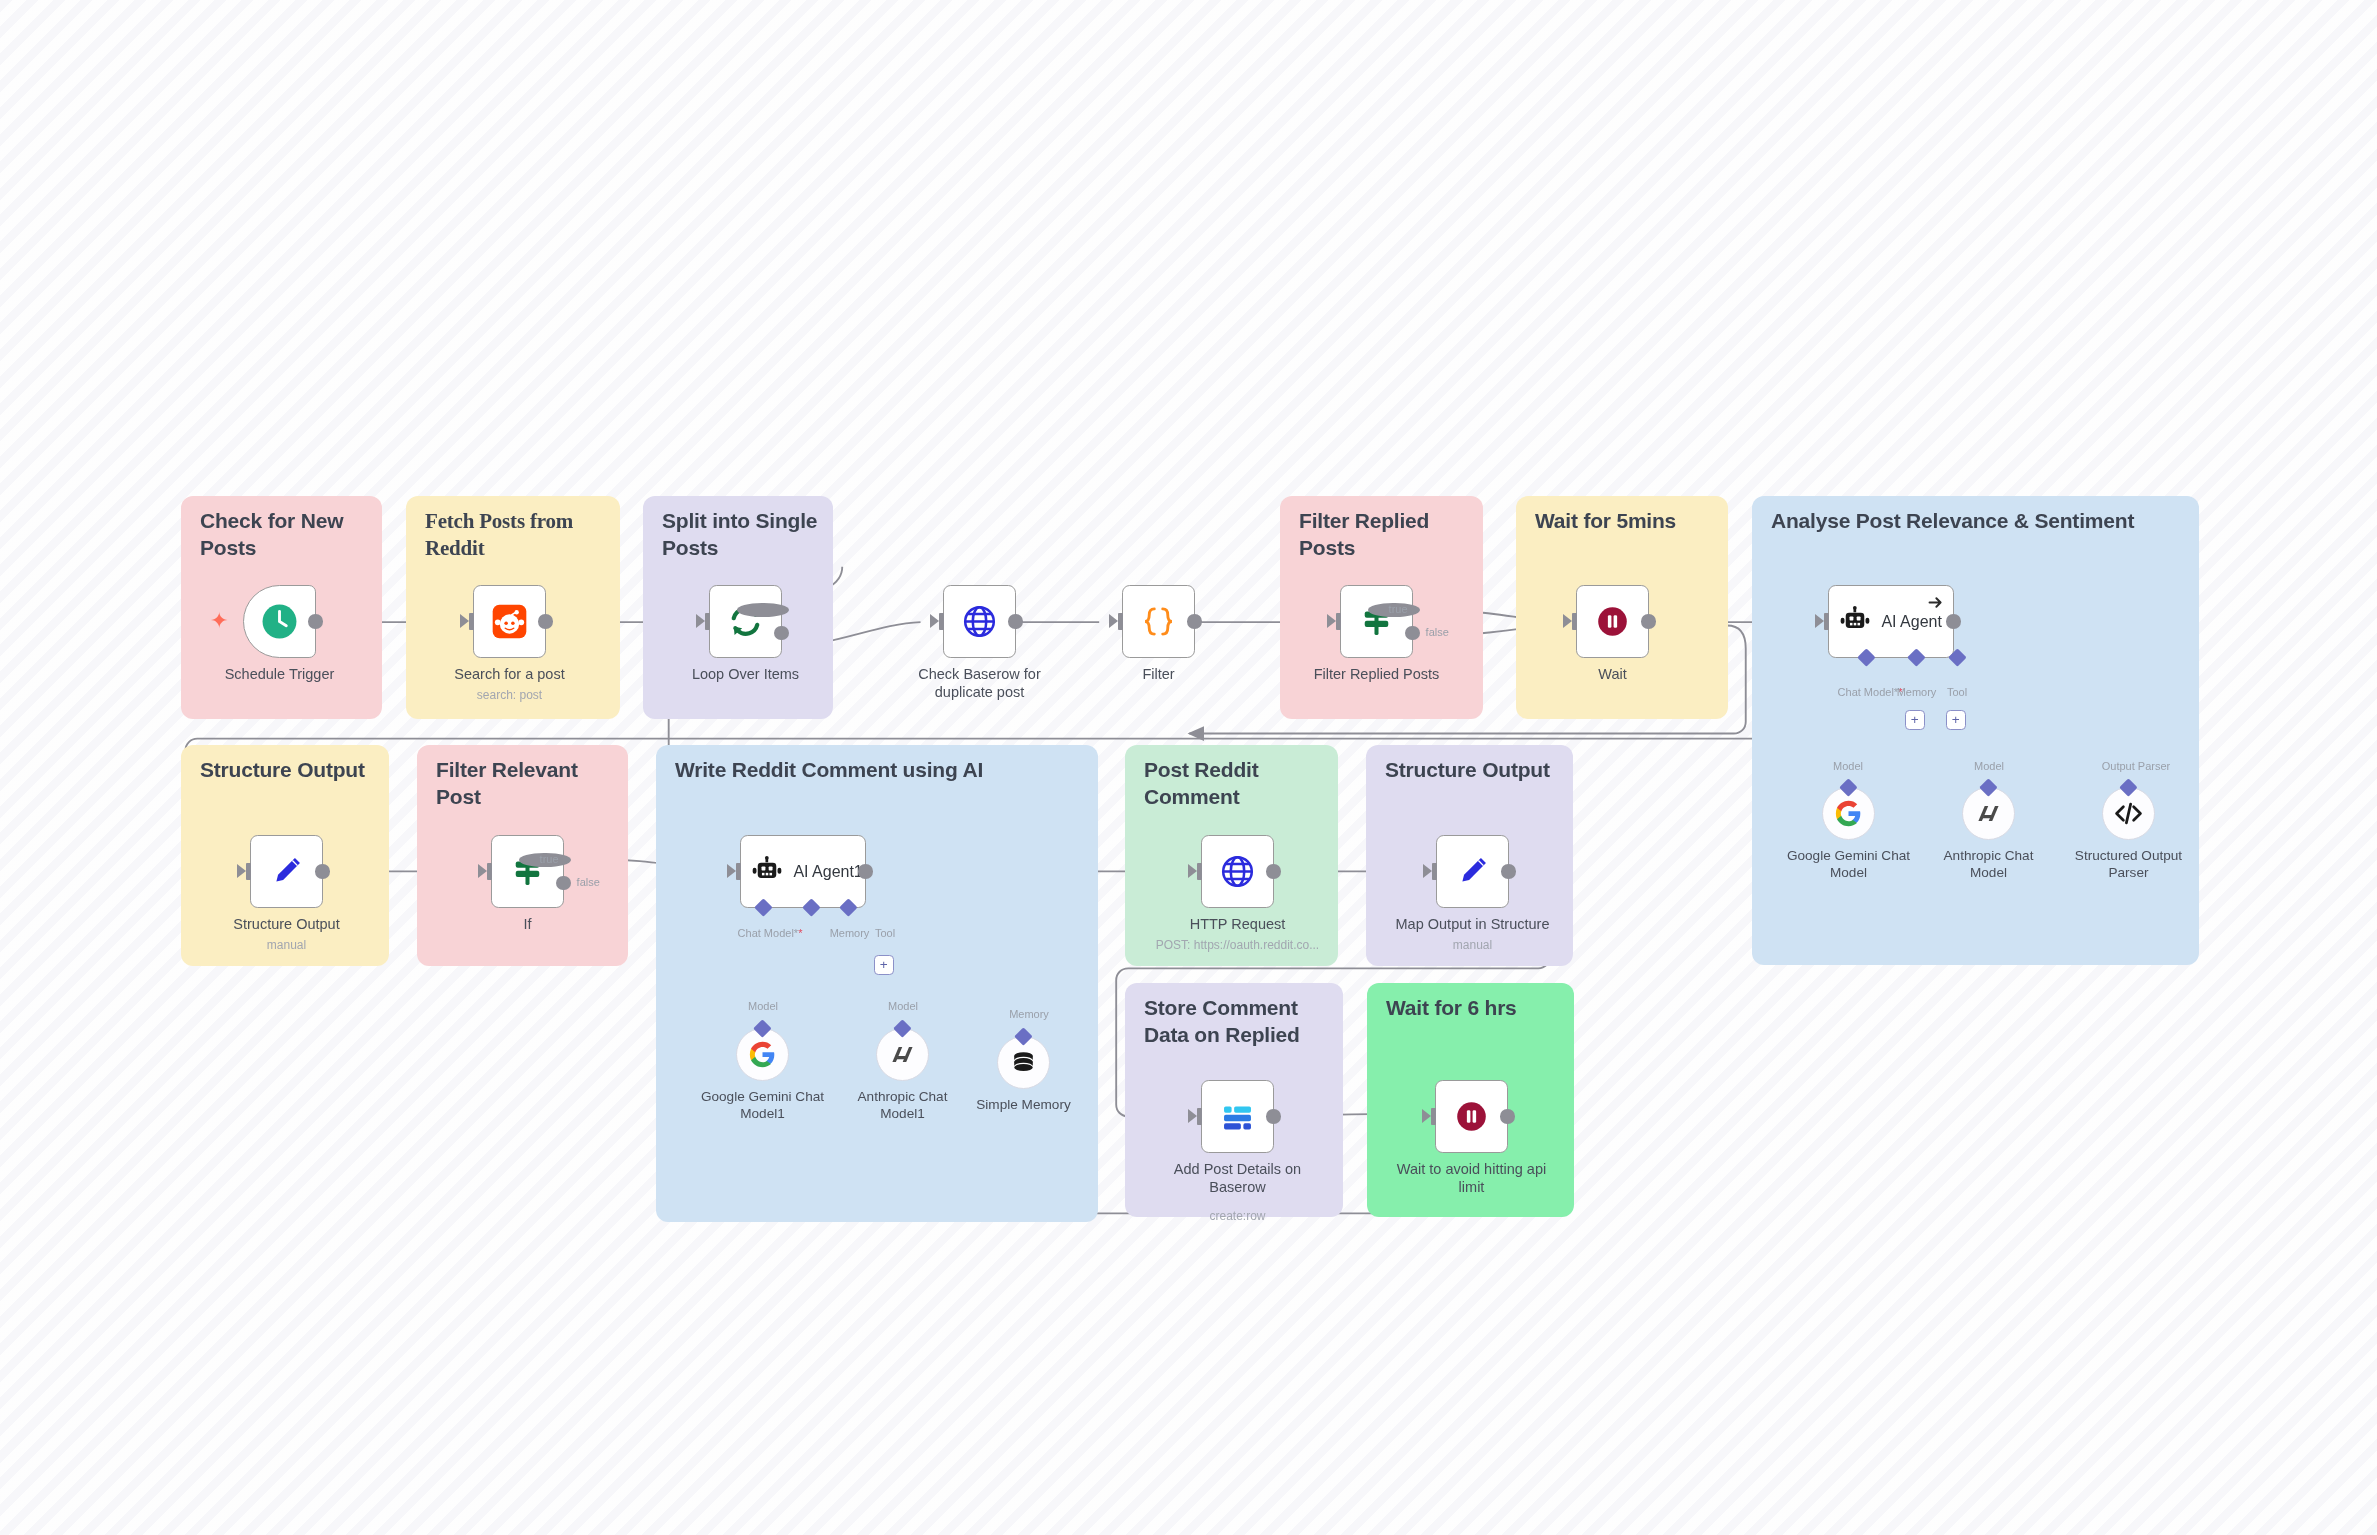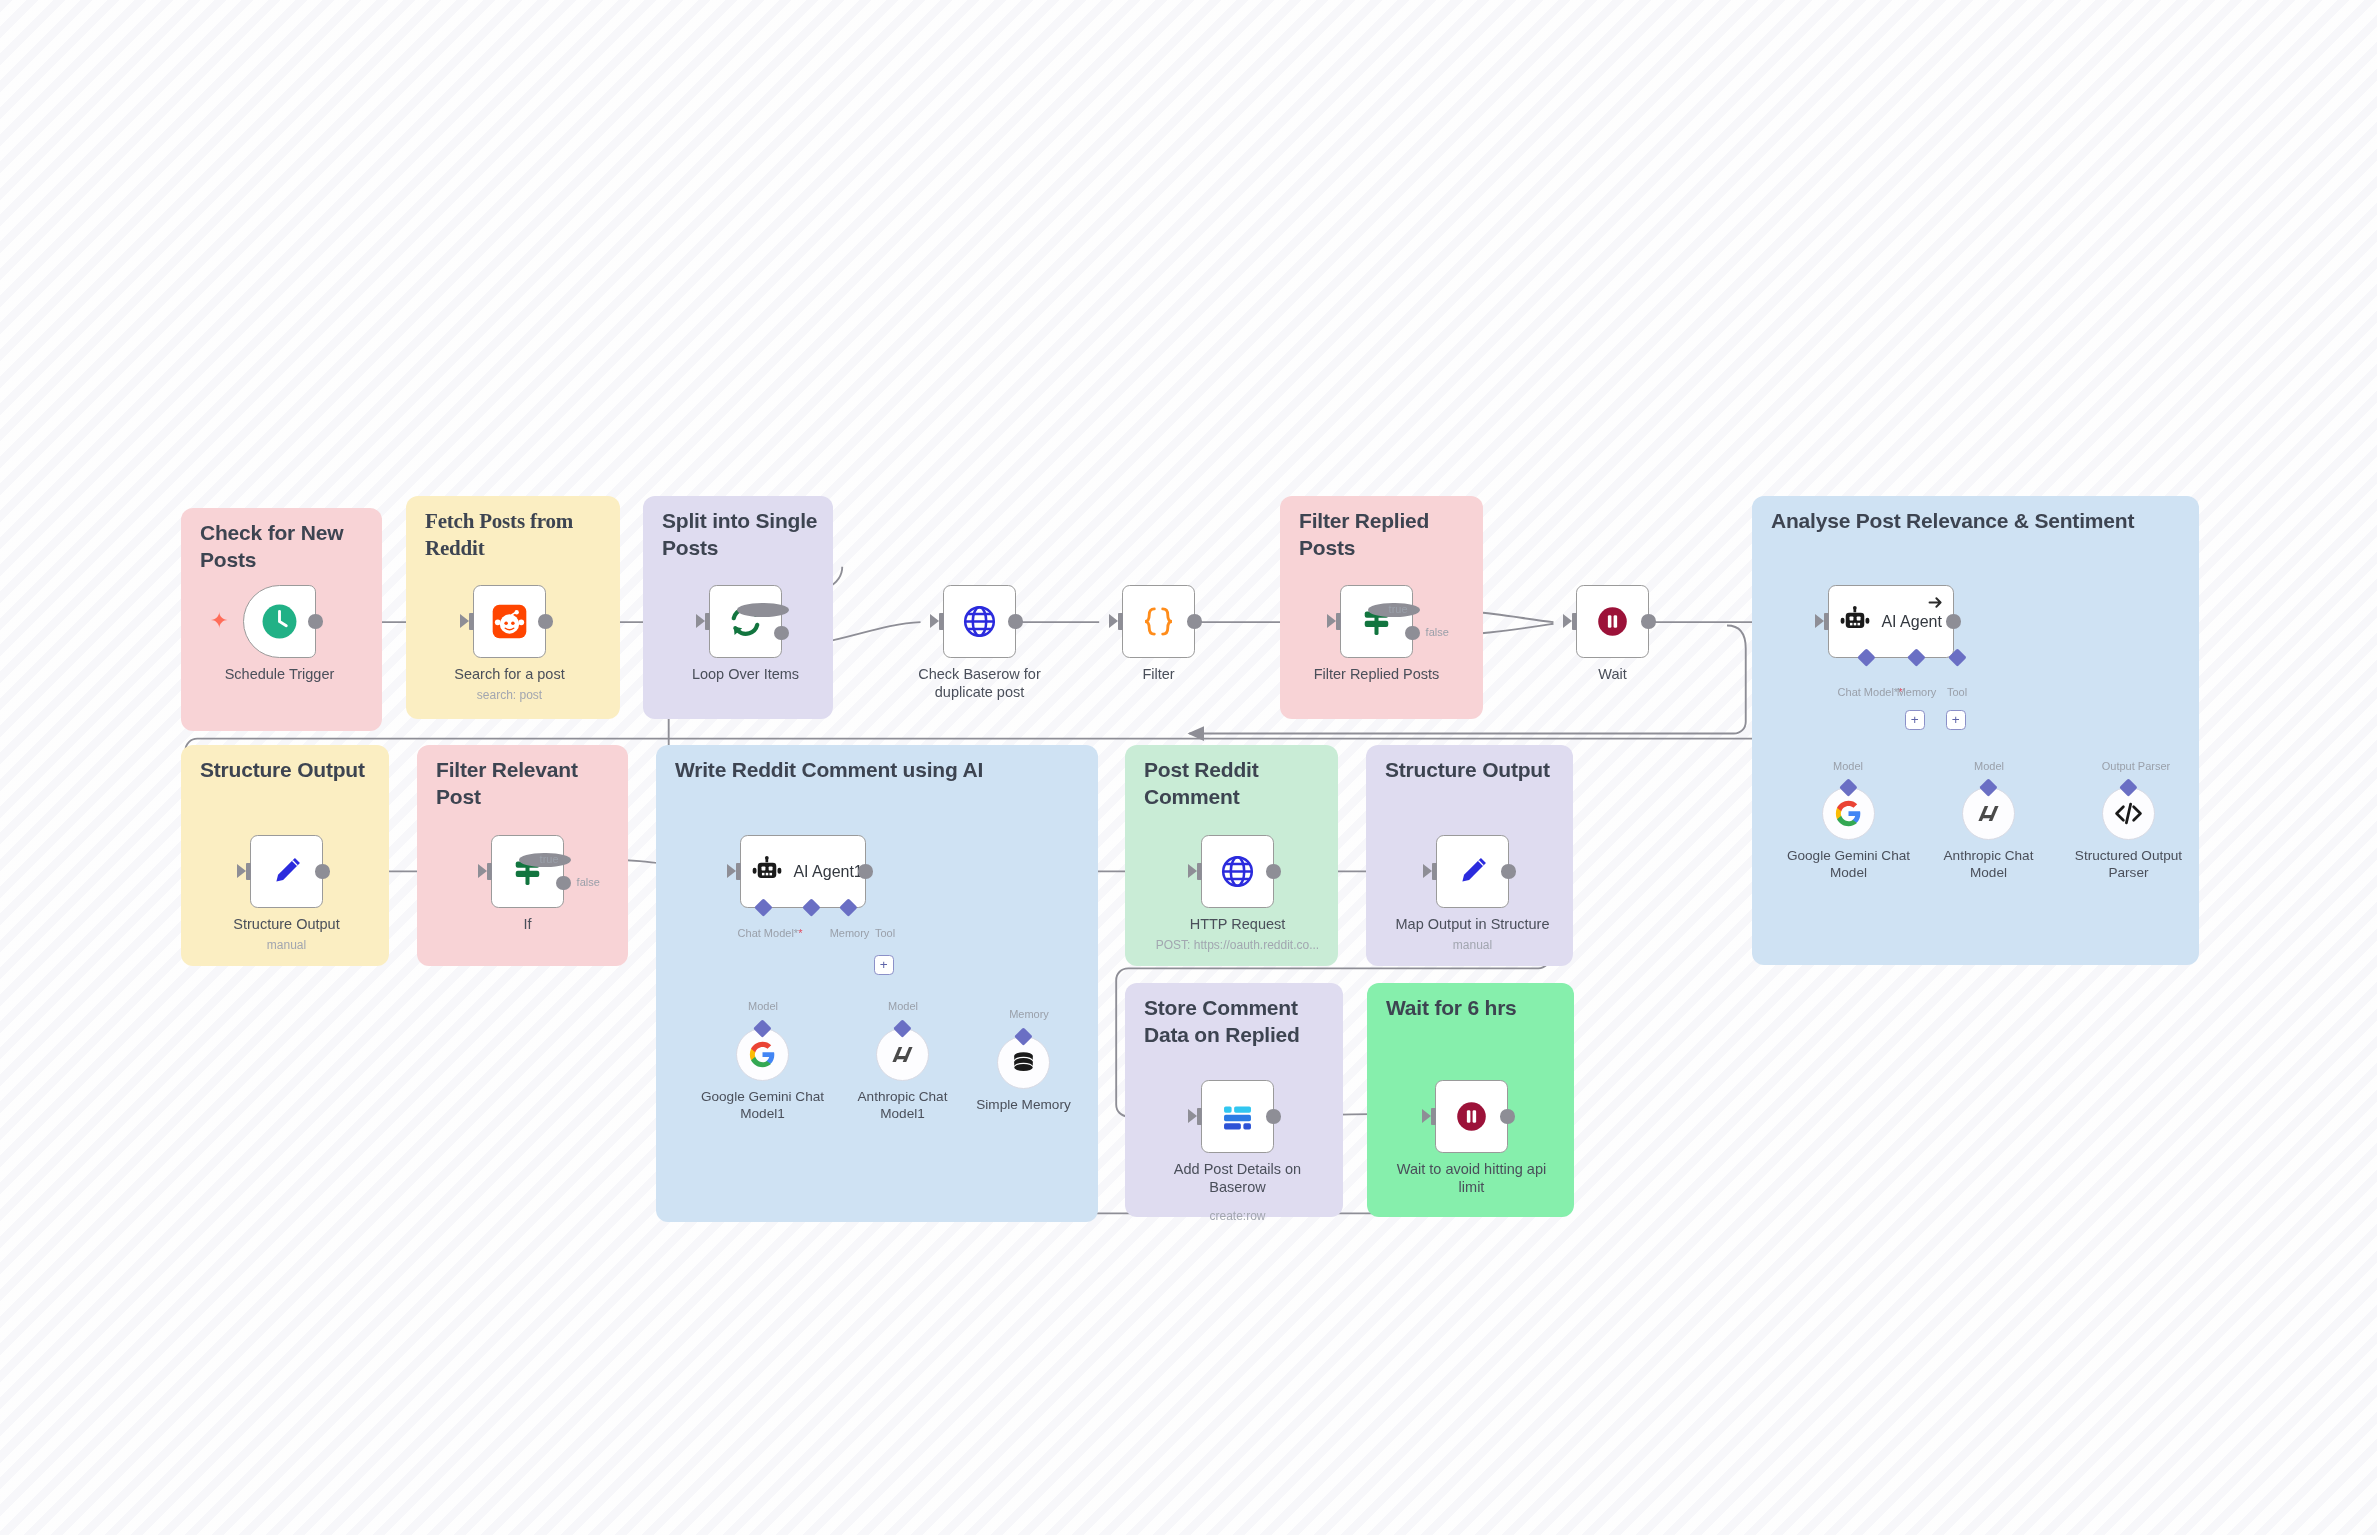--- a/index.html
+++ b/index.html
@@ -222,31 +222,34 @@
       <path d="M1205,1200 C 1190,1160 1120,1100 1060,1075"></path>
       <path d="M952,1086 C 960,1100 1010,1140 1050,1170"></path>
       <path d="M950,1020 C 965,985 1000,982 1018,998"></path>
       <path d="M1018,998 C 1030,1012 1022,1028 1006,1032"></path>
     </g>
     <g fill="none" stroke="#9096c0" stroke-width="2.2">
       <path d="M1038,1086 L1038,1140"></path>
     </g>
   </svg>
 
-  <div class="group" style="left:181px;top:496px;width:201px;height:223px;background:#f8d3d6;margin-top:12px;">
+  <div class="group" style="left:181px;top:496px;width:201px;height:223px;background:#f8d3d6;">
     <div class="g-title">Check for New Posts</div>
   </div>
   <div class="group" style="left:406px;top:496px;width:214px;height:223px;background:#fbeec2;font-family:Liberation Serif, serif;">
     <div class="g-title">Fetch Posts from Reddit</div>
   </div>
   <div class="group" style="left:643px;top:496px;width:190px;height:223px;background:#dfdcf0;">
     <div class="g-title">Split into Single Posts</div>
   </div>
   <div class="group" style="left:1280px;top:496px;width:203px;height:223px;background:#f8d3d6;">
     <div class="g-title">Filter Replied Posts</div>
+  </div>
+  <div class="group" style="left:1516px;top:496px;width:212px;height:223px;background:#fbeec2;">
+    <div class="g-title">Wait for 5mins</div>
   </div>
   <div class="group" style="left:1752px;top:496px;width:447px;height:469px;background:#cfe2f3;">
     <div class="g-title">Analyse Post Relevance &amp; Sentiment</div>
   </div>
 
   <div class="group" style="left:181px;top:745px;width:208px;height:221px;background:#fbeec2;">
     <div class="g-title">Structure Output</div>
   </div>
   <div class="group" style="left:417px;top:745px;width:211px;height:221px;background:#f8d3d6;">
     <div class="g-title">Filter Relevant Post</div>

